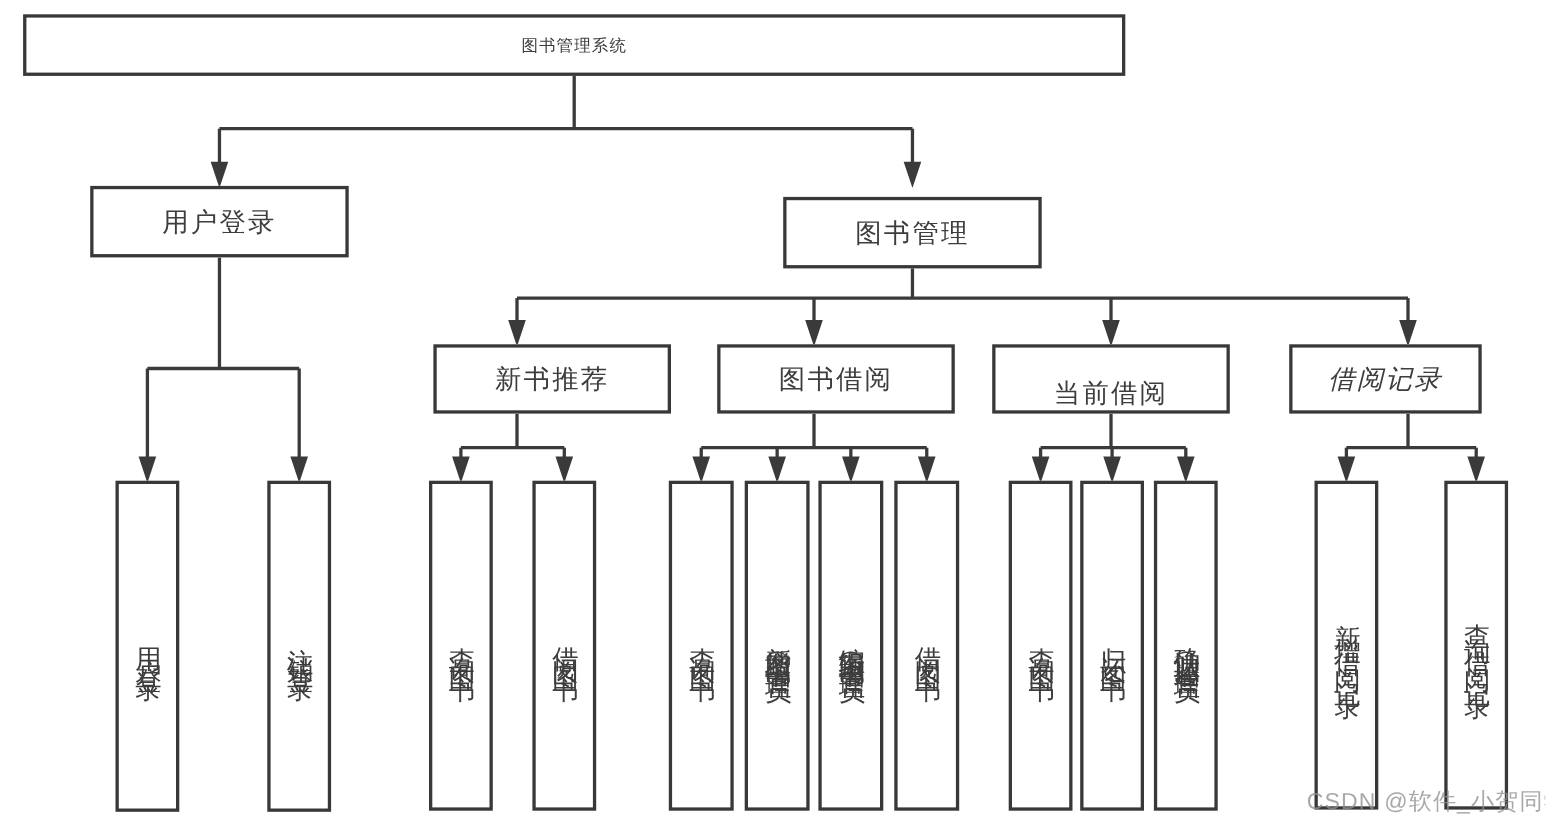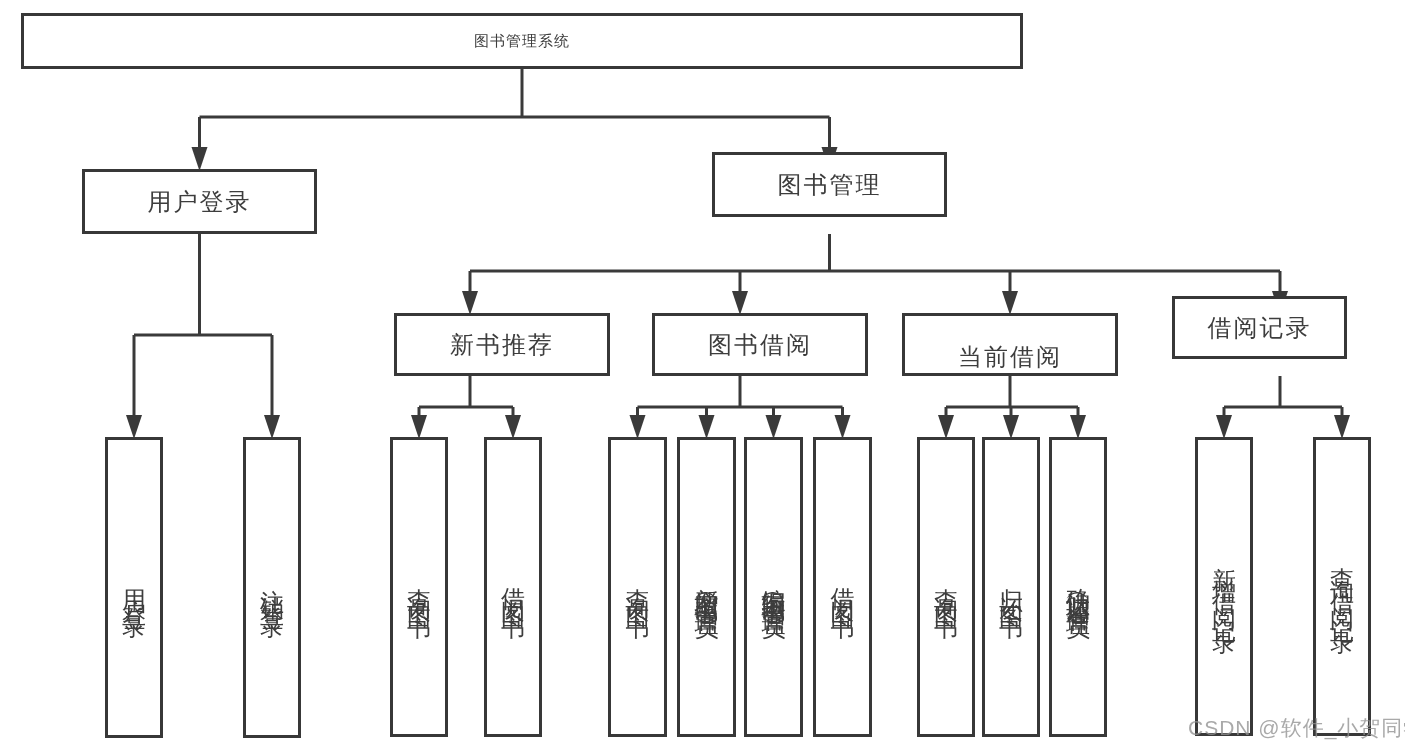--- a/index.html
+++ b/index.html
@@ -115,33 +115,33 @@
       <line x1="1342" y1="407" x2="1342" y2="417" stroke="#3a3a3a" stroke-width="3"></line>
       <polygon points="1334,415 1350,415 1342,439" fill="#3a3a3a"></polygon>
     </svg>
   <div id="nodes">
       <div class="node root" style="left: 21px; top: 13px; width: 1002px; height: 56px;">
         <span class="label">图书管理系统</span>
       </div>
       <div class="node" style="left: 82px; top: 169px; width: 235px; height: 65px;">
         <span class="label">用户登录</span>
       </div>
-      <div class="node" style="left: 712px; top: 152px; width: 235px; height: 65px;">
+      <div class="node" style="left: 712px; top: 179px; width: 235px; height: 65px;">
         <span class="label">图书管理</span>
       </div>
       <div class="node" style="left: 362px; top: 313px; width: 216px; height: 63px; margin-left: 32px;">
         <span class="label">新书推荐</span>
       </div>
       <div class="node" style="left: 632px; top: 313px; width: 216px; height: 63px; margin-left: 20px;">
         <span class="label">图书借阅</span>
       </div>
       <div class="node" style="left: 902px; top: 313px; width: 216px; height: 63px; align-items: flex-end;">
         <span class="label">当前借阅</span>
       </div>
-      <div class="node" style="left: 1172px; top: 296px; width: 175px; height: 63px;">
+      <div class="node" style="left: 1172px; top: 313px; width: 175px; height: 63px; font-style: italic;">
         <span class="label">借阅记录</span>
       </div>
       <div class="node leaf" style="left: 105px; top: 437px; width: 58px; height: 301px;">
         <span class="label" style="letter-spacing: 9px;">用户登录</span>
       </div>
       <div class="node leaf" style="left: 243px; top: 437px; width: 58px; height: 301px;">
         <span class="label" style="letter-spacing: 9px;">注销登录</span>
       </div>
       <div class="node leaf" style="left: 390px; top: 437px; width: 58px; height: 300px;">
         <span class="label" style="letter-spacing: 9px;">查询图书</span>

